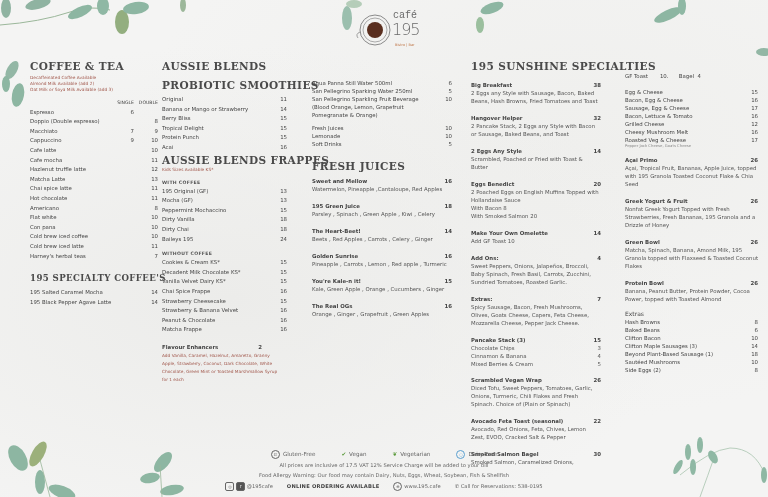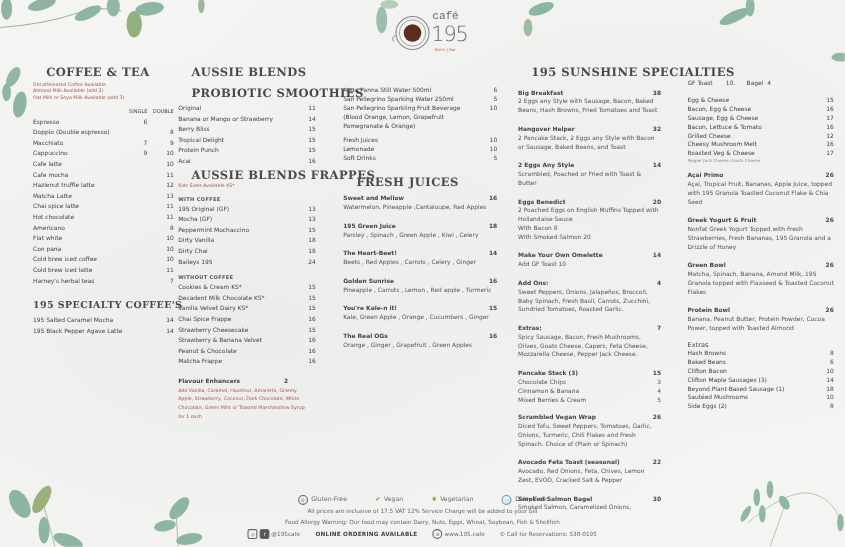--- a/index.html
+++ b/index.html
@@ -5,21 +5,21 @@
   html,body{margin:0;padding:0;}
   body{width:768px;height:497px;overflow:hidden;background:#f3f3f2;position:relative;
        font-family:"DejaVu Sans","Liberation Sans",sans-serif;color:#3a3a3a;}
   .bg{position:absolute;inset:0;background:
       radial-gradient(ellipse at 30% 60%, #ececea 0%, rgba(243,243,242,0) 60%),
       radial-gradient(ellipse at 75% 30%, #efefed 0%, rgba(243,243,242,0) 55%),
       #f4f4f3;}
   .col{position:absolute;top:0;}
   .h{font-family:"DejaVu Serif","Liberation Serif",serif;font-weight:bold;color:#4a4a4a;
      letter-spacing:0.4px;white-space:nowrap;}
-  .h1{font-size:10.5px;margin-left:12px;}
+  .h1{font-size:10.5px;}
   .sub{font-size:4.3px;color:#a0564a;line-height:6px;}
   .row{display:flex;justify-content:space-between;font-size:5.4px;line-height:9.6px;color:#444;white-space:nowrap;}
   .row .p{min-width:10px;text-align:right;}
   .row .p2{display:flex;gap:0;}
   .row .p2 span{width:18px;text-align:right;display:inline-block;}
   .small-cap{font-size:4.6px;font-weight:bold;color:#555;letter-spacing:0.3px;}
   .item{margin-bottom:9px;}
   .item .t{display:flex;justify-content:space-between;font-size:5.4px;font-weight:bold;color:#444;line-height:8px;}
   .item .d{font-size:5.4px;color:#555;line-height:8px;}
   .leaf{position:absolute;}
@@ -84,21 +84,21 @@
 </svg>
 
 <div style="position:absolute;left:355px;top:8px;width:70px;height:50px;">
   <svg width="40" height="40" viewBox="0 0 40 40" style="position:absolute;left:0;top:2px;">
     <circle cx="20" cy="20" r="15" fill="none" stroke="#8a8a8a" stroke-width="1"></circle>
     <circle cx="20" cy="20" r="12" fill="none" stroke="#8a8a8a" stroke-width="0.7"></circle>
     <circle cx="20" cy="20" r="8" fill="#5a2f1f"></circle>
     <path d="M5 22 Q0 24 3 28" stroke="#8a8a8a" fill="none" stroke-width="0.8"></path>
   </svg>
   <div style="position:absolute;left:38px;top:2px;font-size:10px;color:#6a6a6a;font-family:Liberation Mono, monospace;">café</div>
-  <div style="position:absolute;left:37px;top:12px;font-size:19px;color:#6a6a6a;font-weight:300;font-family:'DejaVu Sans',sans-serif;letter-spacing:-1px;">195</div>
+  <div style="position:absolute;left:37px;top:12px;font-size:16px;color:#6a6a6a;font-weight:300;font-family:'DejaVu Sans',sans-serif;letter-spacing:-1px;">195</div>
   <div style="position:absolute;left:40px;top:35px;font-size:3.5px;color:#c0784a;">Bistro | Bar</div>
 </div>
 
 <div class="col" style="left:30px;top:60px;width:128px;">
   <div class="h h1">COFFEE &amp; TEA</div>
   <div class="sub" style="margin-top:3px">Decaffeinated Coffee Available</div>
   <div class="sub">Almond Milk Available (add 2)</div>
   <div class="sub">Oat Milk or Soya Milk Available (add 3)</div>
   <div class="row" style="margin-top:5px;font-size:4.6px">
     <span></span>

